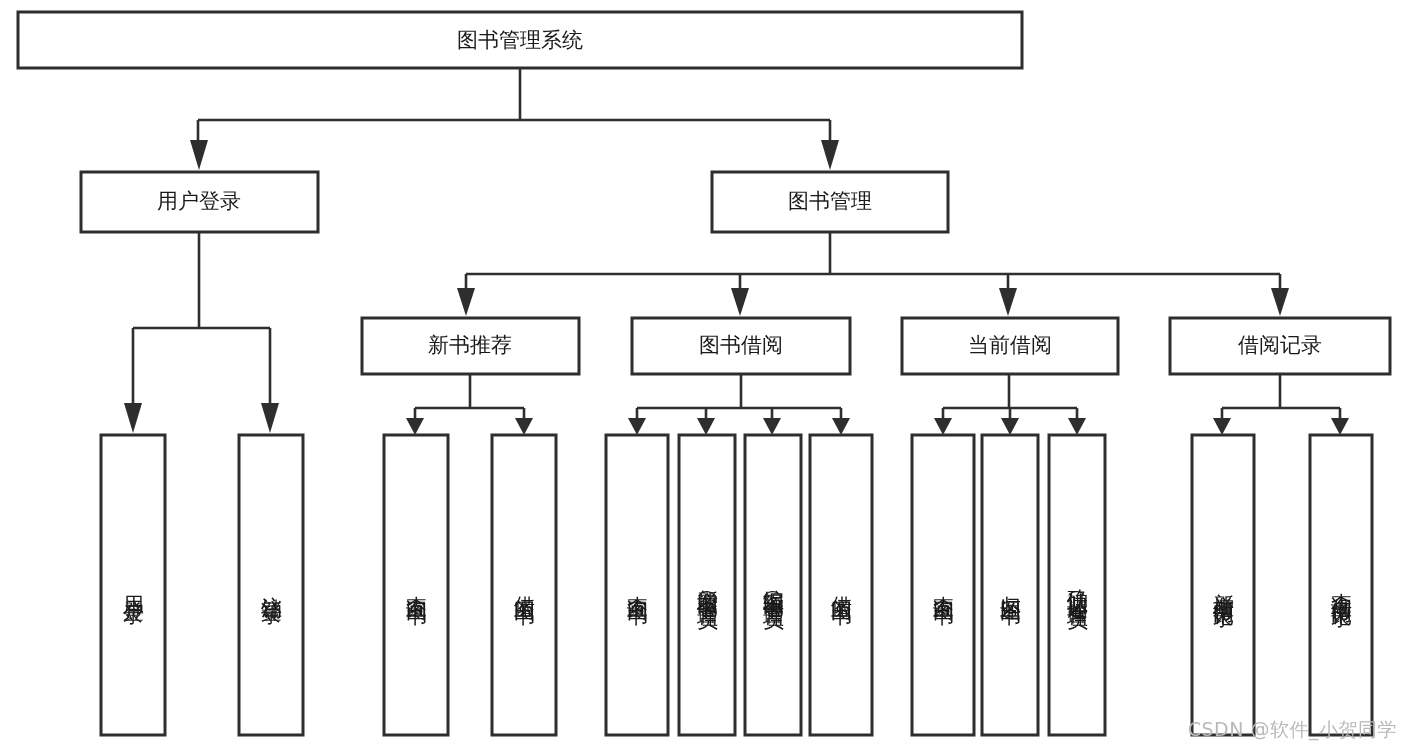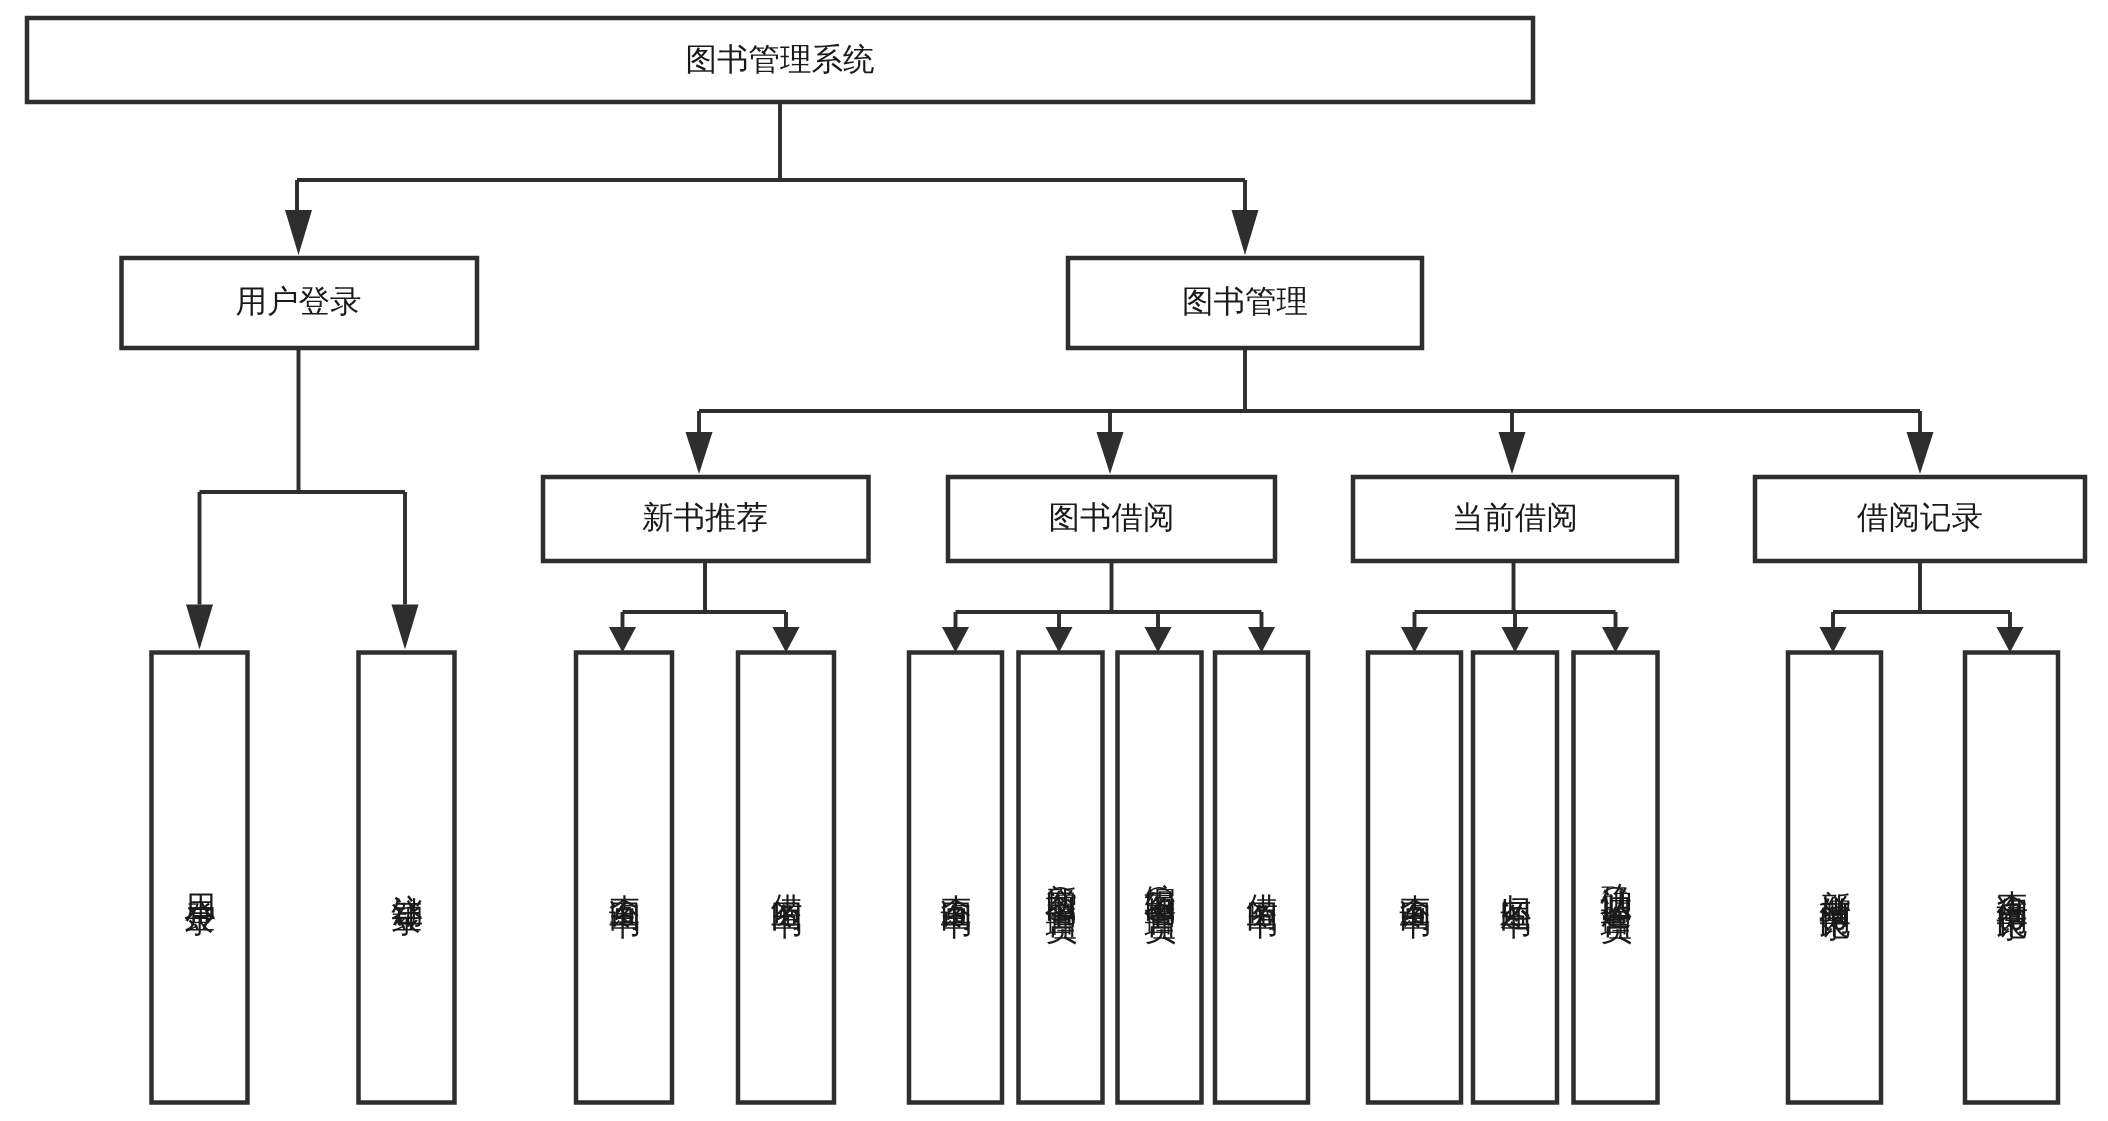--- a/index.html
+++ b/index.html
@@ -207,14 +207,15 @@
   <div class="leaf-label" style="left:745px; top:437px; width:56px; height:296px;">编辑图书（管理员）</div>
   <div class="leaf-label" style="left:810px; top:435px; width:62px; height:300px;">借阅图书</div>
 
   <div class="leaf-label" style="left:912px; top:435px; width:62px; height:300px;">查询图书</div>
   <div class="leaf-label" style="left:982px; top:435px; width:56px; height:300px;">归还图书</div>
   <div class="leaf-label" style="left:1049px; top:437px; width:56px; height:296px;">确认归还（管理员）</div>
 
   <div class="leaf-label" style="left:1192px; top:435px; width:62px; height:300px;">新增借阅记录</div>
   <div class="leaf-label" style="left:1310px; top:435px; width:62px; height:300px;">查询借阅记录</div>
 
+  <div class="watermark">CSDN @软件_小贺同学</div>
 
 </div>
 
 </body></html>

